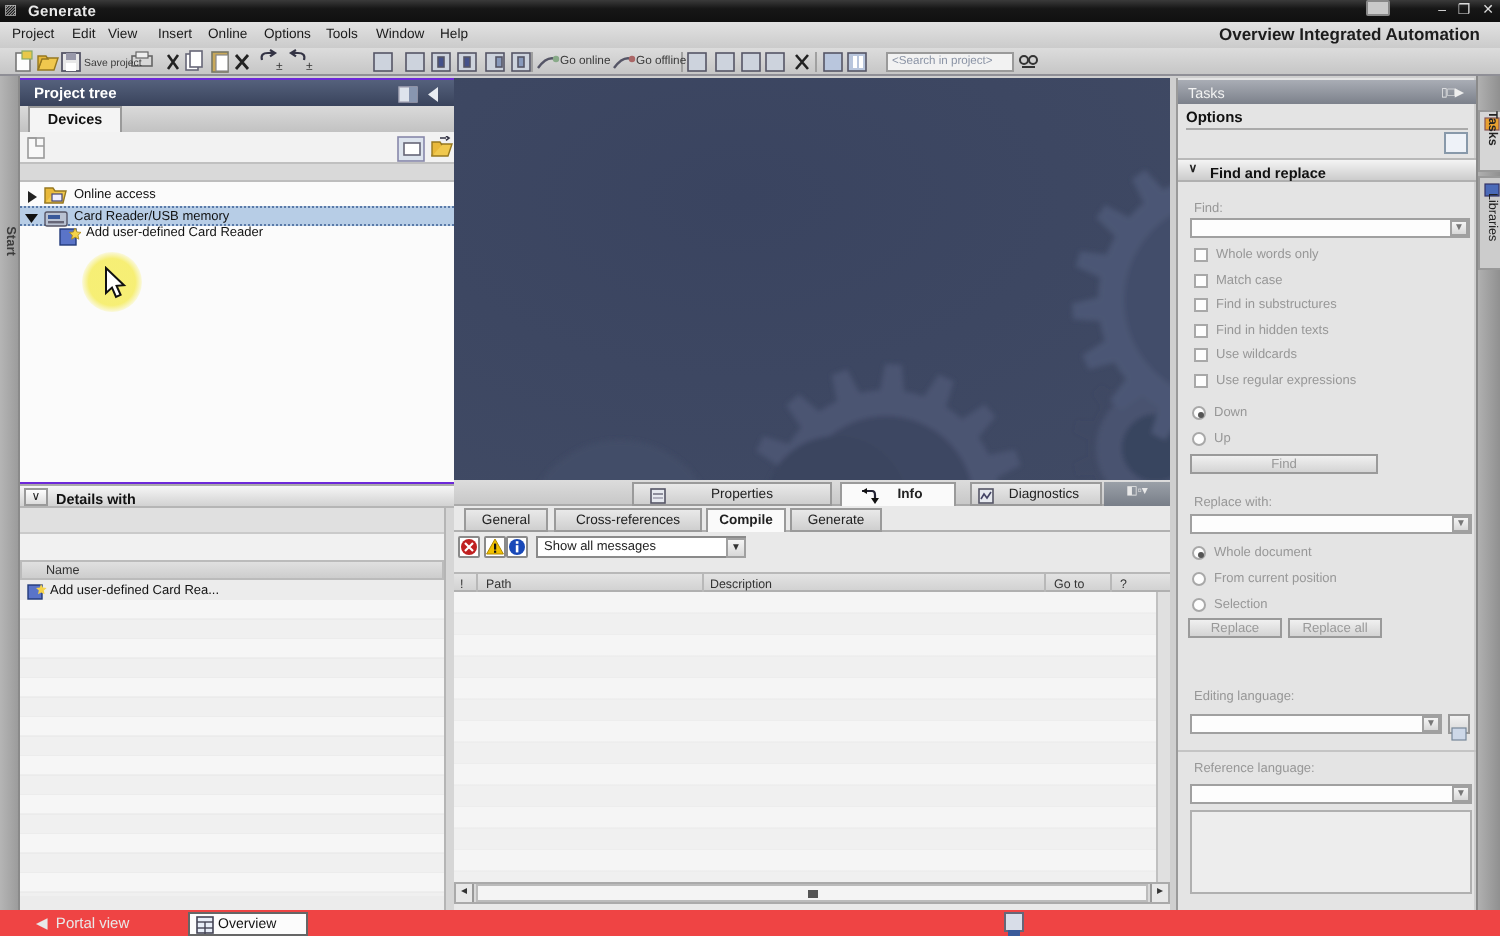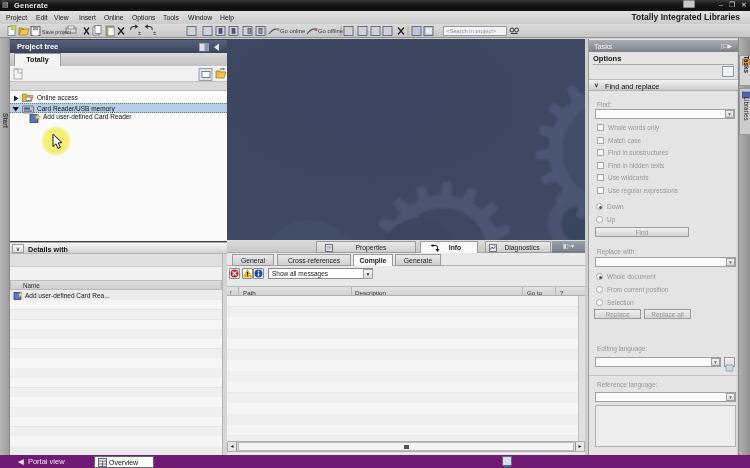--- a/index.html
+++ b/index.html
@@ -15,21 +15,21 @@
 #toolbar{left:0;top:24px;width:750px;height:14px;background:linear-gradient(#dcdcdc,#c6c6c6);border-bottom:1px solid #8f8f96;}
 .tbtxt{position:absolute;top:4px;font-size:6.3px;color:#3a3a3a;}
 #tia{right:10px;top:12px;text-align:right;}
 #tia .l1{font-size:8.5px;font-weight:bold;color:#1c1c1c;letter-spacing:0px;}
 #tia .l2{font-size:12px;font-weight:bold;color:#8d8d8d;letter-spacing:1px;margin-top:0px;}
 #searchbox{left:443px;top:26px;width:64px;height:10px;background:#f2f2f2;border:1px solid #9a9a9a;font-size:5.8px;color:#8a93a5;padding-left:2px;line-height:8px;}
 
 #leftstrip{left:0;top:38px;width:10px;height:417px;background:linear-gradient(90deg,#b5b5b5,#9c9c9c);border-right:1px solid #8a8a8a;}
 #startv{left:-16px;top:79px;width:42px;transform:rotate(90deg);transform-origin:center;font-size:6.5px;font-weight:bold;color:#3c3c3c;text-align:center;}
 
-#ptpanel{left:10px;top:39px;width:217px;height:368px;background:#404040;}
+#ptpanel{left:10px;top:39px;width:217px;height:368px;background:#6d28d9;}
 #pthead{left:0;top:1px;width:217px;height:13px;background:linear-gradient(#55617c,#39435c);color:#fff;}
 #pthead .t{position:absolute;left:7px;top:2px;font-size:7.5px;font-weight:bold;}
 #devtabrow{left:0;top:14px;width:217px;height:13px;background:linear-gradient(#dadada,#c2c2c2);}
 #devtab{left:4px;top:0px;width:47px;height:13px;background:#f4f4f4;border:1px solid #9a9a9a;border-bottom:none;font-size:7.2px;font-weight:bold;color:#111;text-align:center;line-height:12px;}
 #pttools{left:0;top:27px;width:217px;height:16px;background:#f2f2f2;border-bottom:1px solid #c0c0c0;}
 #ptgray{left:0;top:43px;width:217px;height:9px;background:#d9d9d9;border-bottom:1px solid #bdbdbd;}
 #treearea{left:0;top:52px;width:217px;height:150px;background:#fbfbfb;}
 .trow{position:absolute;left:0;width:217px;height:10px;font-size:6.5px;color:#111;}
 .trow .lbl{position:absolute;top:1px;}
 #selrow{background:#b7cde6;border-top:1px dotted #5a7aa8;border-bottom:1px dotted #5a7aa8;}
@@ -59,34 +59,34 @@
 #bp_hdr{left:0;top:46px;width:358px;height:10px;background:linear-gradient(#e3e3e3,#d2d2d2);border-top:1px solid #b8b8b8;border-bottom:1px solid #b0b0b0;font-size:6.2px;color:#333;}
 #bp_rows{left:0;top:56px;width:351px;height:147px;background:repeating-linear-gradient(#f5f5f5 0px,#f5f5f5 10px,#eaeaea 10.5px,#f0f0f0 11px,#f0f0f0 21px,#eaeaea 21.5px);}
 #bp_vsb{left:351px;top:56px;width:7px;height:147px;background:#e0e0e0;border-left:1px solid #c0c0c0;}
 #bp_hsb{left:0;top:201px;width:358px;height:11px;background:#d9d9d9;border:1px solid #aaa;}
 
 #taskpanel{left:588px;top:39px;width:149px;height:416px;background:#e4e4e4;border-left:1px solid #9a9a9a;}
 #taskhead{left:0;top:1px;width:149px;height:12px;background:linear-gradient(#a9adb5,#7c818b);color:#f2f2f2;font-size:7.2px;}
 #opthead{left:4px;top:15px;width:141px;height:11px;font-size:7.5px;font-weight:bold;color:#111;border-bottom:1px solid #aaa;}
 .secthead{position:absolute;left:0;width:149px;height:12px;background:linear-gradient(#f4f4f4,#cccccc);border-top:1px solid #b8b8b8;border-bottom:1px solid #b0b0b0;}
 .secthead .chev{position:absolute;left:2px;top:1px;width:11px;height:9px;font-size:6px;text-align:center;line-height:9px;color:#222;font-weight:bold;}
-.secthead .t{position:absolute;left:16px;top:1.5px;font-size:7.3px;font-weight:normal;color:#111;}
+.secthead .t{position:absolute;left:16px;top:1.5px;font-size:7.3px;font-weight:bold;color:#111;}
 .glbl{position:absolute;font-size:6.5px;color:#979797;}
 .ginput{position:absolute;background:#fdfdfd;border:1px solid #a0a0a0;height:10px;}
 .garrow{position:absolute;width:9px;height:8px;background:linear-gradient(#f5f5f5,#d8d8d8);border:1px solid #a0a0a0;font-size:5px;color:#777;text-align:center;line-height:7px;}
 .gcheck{position:absolute;width:7px;height:7px;background:#fdfdfd;border:1px solid #a8a8a8;}
 .gradio{position:absolute;width:7px;height:7px;background:#fdfdfd;border:1px solid #a8a8a8;border-radius:50%;}
 .gradio.sel::after{content:"";position:absolute;left:1.5px;top:1.5px;width:3px;height:3px;border-radius:50%;background:#555;}
 .gbtn{position:absolute;background:linear-gradient(#f0f0f0,#d4d4d4);border:1px solid #9a9a9a;color:#999;font-size:6.6px;text-align:center;}
 
 #rtabs{left:738px;top:38px;width:12px;height:417px;background:linear-gradient(90deg,#b0b0b0,#909090);border-left:1px solid #8a8a8a;}
 .vtab{position:absolute;left:0;width:12px;background:#d8d8d8;border:1px solid #999;}
 .vtab .vt{position:absolute;left:-14px;width:40px;transform:rotate(90deg);font-size:6.3px;color:#222;text-align:left;}
 
-#bottombar{left:0;top:455px;width:750px;height:13px;background:#701a75;}
+#bottombar{left:0;top:455px;width:750px;height:13px;background:#ef4444;}
 #pv{left:18px;top:2px;color:#e8e8e8;font-size:7.5px;}
 #ovbtn{left:94px;top:0.5px;width:60px;height:12px;background:#fcfcfc;border:1px solid #666;font-size:7px;color:#111;}
 </style></head><body>
 <div id="app">
   <div class="abs" id="titlebar">
     <div class="abs ico">▨</div>
     <div class="abs tt">Generate</div>
     <div class="abs" id="kbico"></div>
     <div class="abs" id="winbtns">–&nbsp;❐&nbsp;✕</div>
   </div>
@@ -163,36 +163,36 @@
           <circle cx="516.5" cy="6" r="2"></circle>
         <path d="M511 9.5 L517.5 9.5"></path>
       </g>
     </svg>
     <span class="tbtxt" style="left:42px;font-size:5.2px;top:5px;">Save project</span>
     <span class="tbtxt" style="left:280px;font-size:5.9px;">Go online</span>
     <span class="tbtxt" style="left:318px;font-size:5.9px;">Go offline</span>
   </div>
   <div class="abs" id="searchbox">&lt;Search in project&gt;</div>
   <div class="abs" id="tia">
-      <div class="l1">Totally Integrated Libraries</div>
+      <div class="l1">Overview Integrated Automation</div>
     </div>
   <div class="abs" id="leftstrip">
       <div class="abs" id="startv">Start</div>
     </div>
   <div class="abs" id="ptpanel">
     <div class="abs" id="pthead">
         <div class="t">Project tree</div>
         <svg style="position:absolute;right:6px;top:2.5px;" width="22" height="9">
           <rect x="0.5" y="0.5" width="9" height="7.5" fill="#dde3ec" stroke="#aab" stroke-width="0.7"></rect>
           <rect x="5.5" y="0.5" width="4" height="7.5" fill="#8896b0"></rect>
           <path d="M20 0.5 L15 4.2 L20 8 Z" fill="#e8ecf2"></path>
         </svg>
       </div>
     <div class="abs" id="devtabrow">
-        <div class="abs" id="devtab">Totally</div>
+        <div class="abs" id="devtab">Devices</div>
       </div>
     <div class="abs" id="pttools">
       <svg class="abs" style="left:3px;top:2px;" width="214" height="13" viewBox="0 0 214 13">
         <rect x="1" y="1" width="8" height="10" fill="#f8f8f8" stroke="#999" stroke-width="0.8"></rect>
         <path d="M1 1 L5 1 L5 5 L9 5" fill="none" stroke="#999" stroke-width="0.8"></path>
         <rect x="186" y="0.5" width="13" height="12" fill="#dde4ee" stroke="#88a" stroke-width="0.8"></rect>
         <rect x="189" y="3.5" width="8" height="6" fill="#fff" stroke="#667" stroke-width="0.8"></rect>
         <path d="M203 10 L205 4 L213 4 L211 10 Z" fill="#f0c84e" stroke="#967820" stroke-width="0.7"></path>
         <path d="M203 10 L203 3 L207 3 L208 4.5" fill="#e8b83a" stroke="#967820" stroke-width="0.7"></path>
         <path d="M207 1 L210 1 M210 0 L211.5 1 L210 2.2" stroke="#334" stroke-width="0.8" fill="none"></path>

